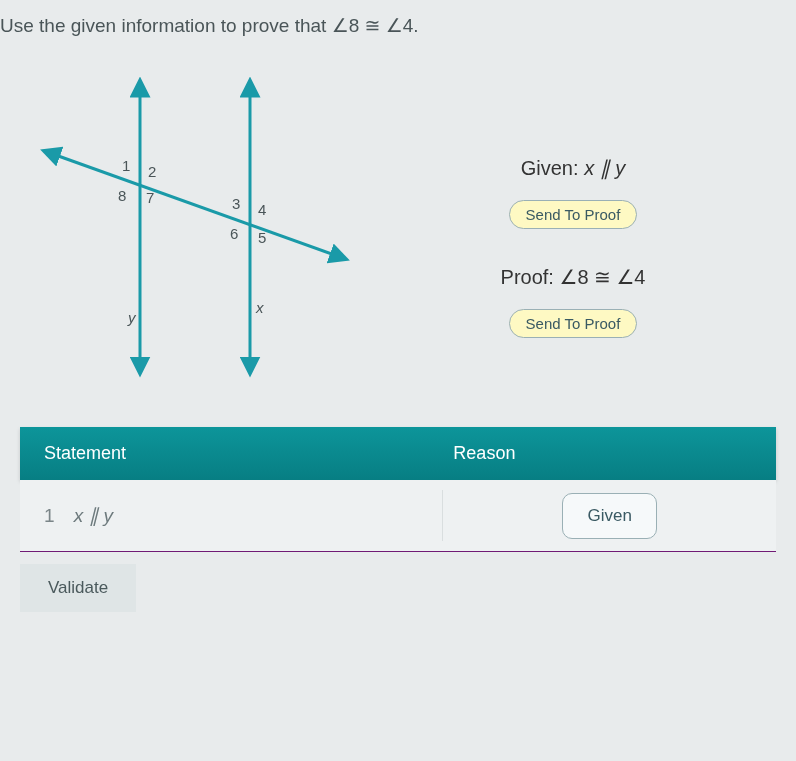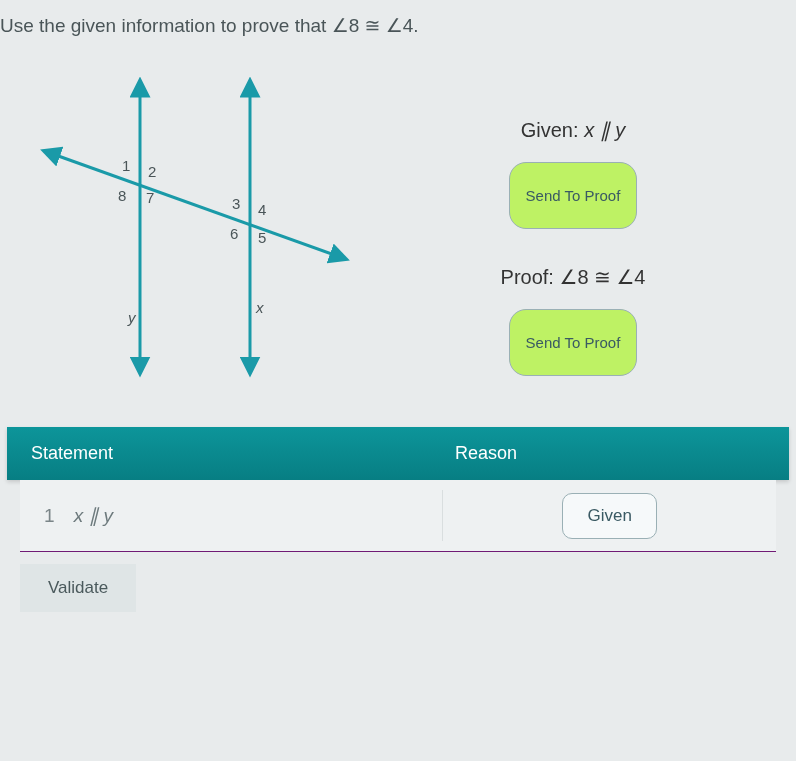--- a/index.html
+++ b/index.html
@@ -40,36 +40,36 @@
       align-items: center;
       justify-content: space-between;
       gap: 20px;
       flex-direction: column;
     }
     .info-text {
       font-size: 20px;
       color: #333;
     }
     .send-btn {
-      background: #bef264;
+      background: #fef9c3;
       border: 1.5px solid #9ab0b5;
       border-radius: 17px;
-      padding: 24px 16px;
+      padding: 5px 16px;
       font-size: 15px;
       color: #3a5a63;
       cursor: pointer;
       white-space: nowrap;
     }
     .table-header {
       display: flex;
       background: #0a8a8f;
       background: linear-gradient(#0d959a,#077e83);
       color: #fff;
       font-size: 18px;
-      margin: 0 7px;
+      margin: 0 20px;
       box-shadow: 0 2px 4px rgba(0,0,0,0.15);
     }
     .th {
       padding: 16px 24px;
     }
     .th-statement { flex: 0 0 56%; }
     .th-reason { flex: 1; padding-left: 10px; }
     .proof-rows {
       margin: 0 20px;
       background: #eef1f2;

